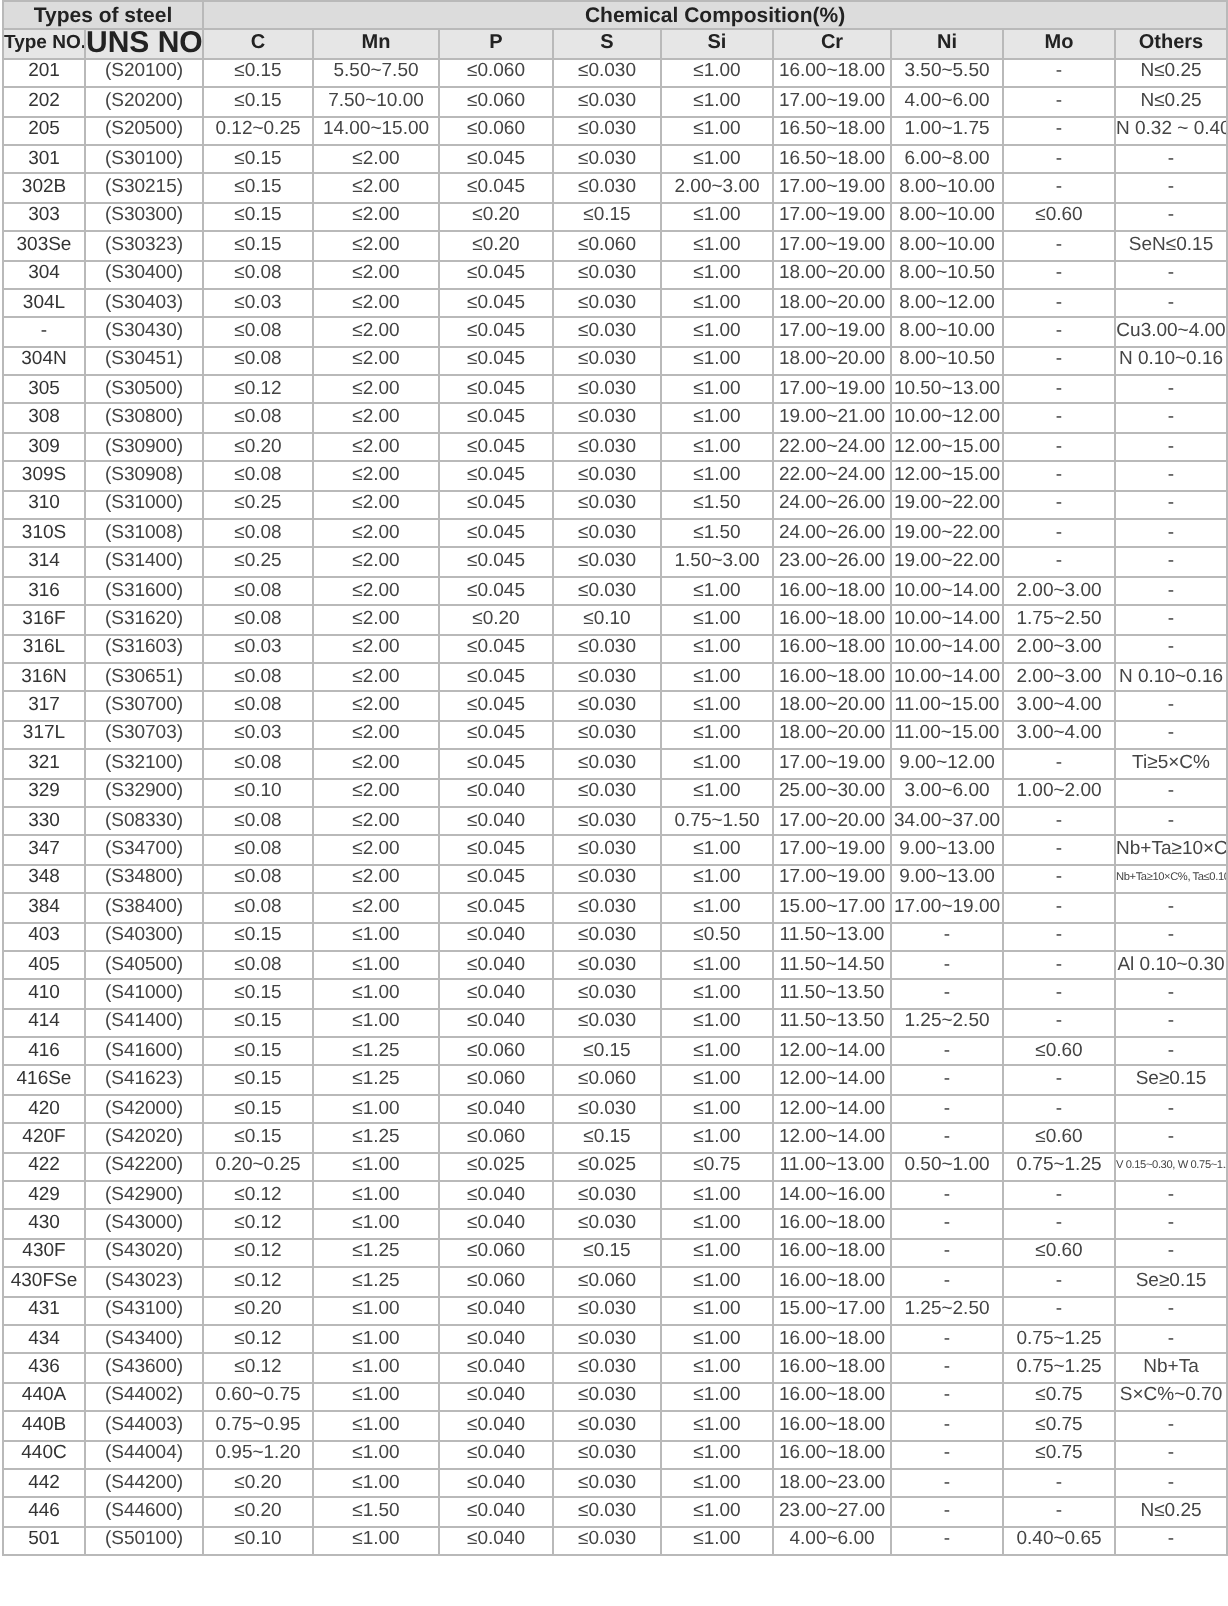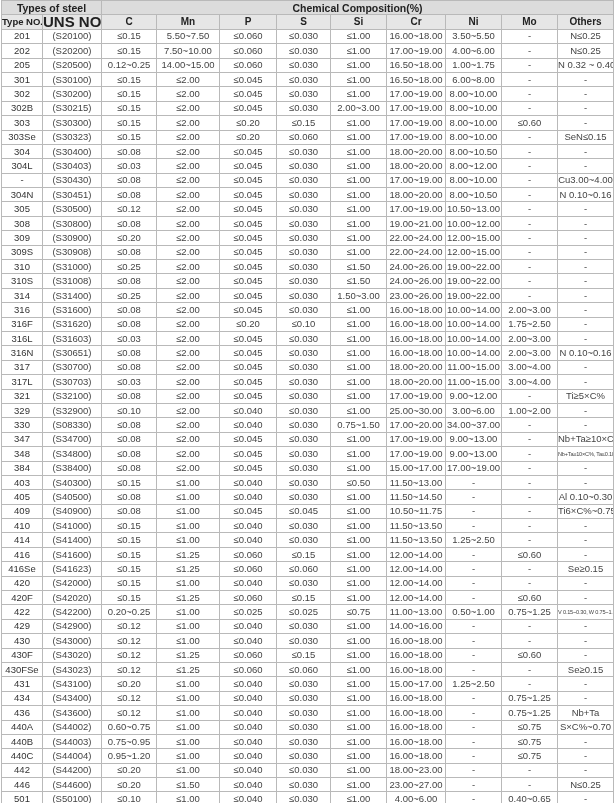--- a/index.html
+++ b/index.html
@@ -95,33 +95,20 @@
         <td>≤2.00</td>
         <td>≤0.045</td>
         <td>≤0.030</td>
         <td>≤1.00</td>
         <td>16.50~18.00</td>
         <td>6.00~8.00</td>
         <td>-</td>
         <td>-</td>
       </tr>
       <tr>
-        <td>302</td>
-        <td>(S30200)</td>
-        <td>≤0.15</td>
-        <td>≤2.00</td>
-        <td>≤0.045</td>
-        <td>≤0.030</td>
-        <td>≤1.00</td>
-        <td>17.00~19.00</td>
-        <td>8.00~10.00</td>
-        <td>-</td>
-        <td>-</td>
-      </tr>
-      <tr>
         <td>302B</td>
         <td>(S30215)</td>
         <td>≤0.15</td>
         <td>≤2.00</td>
         <td>≤0.045</td>
         <td>≤0.030</td>
         <td>2.00~3.00</td>
         <td>17.00~19.00</td>
         <td>8.00~10.00</td>
         <td>-</td>
@@ -470,33 +457,20 @@
         <td>(S40500)</td>
         <td>≤0.08</td>
         <td>≤1.00</td>
         <td>≤0.040</td>
         <td>≤0.030</td>
         <td>≤1.00</td>
         <td>11.50~14.50</td>
         <td>-</td>
         <td>-</td>
         <td>Al 0.10~0.30</td>
-      </tr>
-      <tr>
-        <td>409</td>
-        <td>(S40900)</td>
-        <td>≤0.08</td>
-        <td>≤1.00</td>
-        <td>≤0.045</td>
-        <td>≤0.045</td>
-        <td>≤1.00</td>
-        <td>10.50~11.75</td>
-        <td>-</td>
-        <td>-</td>
-        <td>Ti6×C%~0.75</td>
       </tr>
       <tr>
         <td>410</td>
         <td>(S41000)</td>
         <td>≤0.15</td>
         <td>≤1.00</td>
         <td>≤0.040</td>
         <td>≤0.030</td>
         <td>≤1.00</td>
         <td>11.50~13.50</td>

